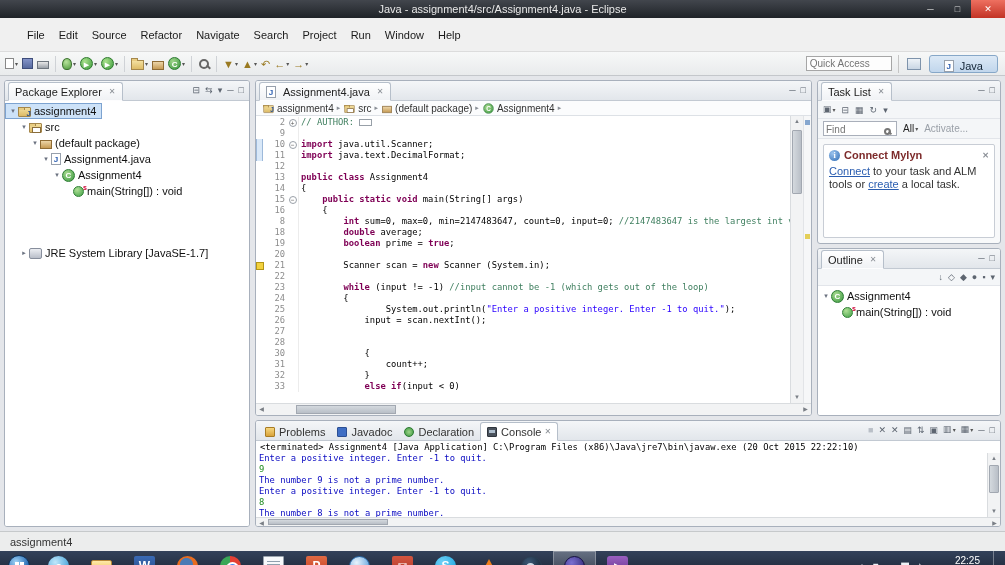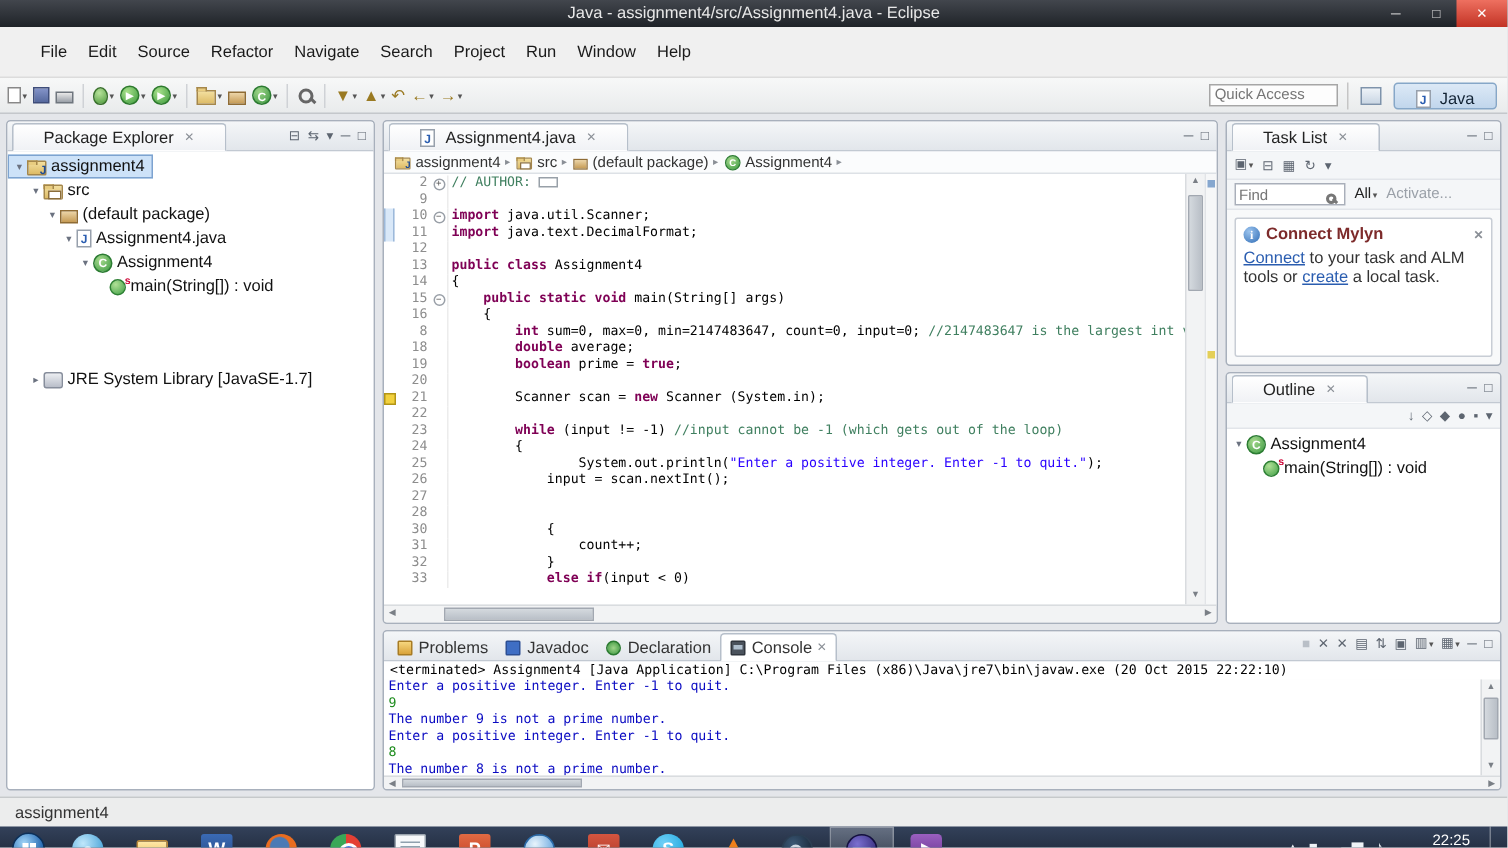--- a/index.html
+++ b/index.html
@@ -45,21 +45,21 @@
 .panel{background:#f8f9fa;border:1px solid #a8b0bc;border-radius:3px;display:flex;flex-direction:column;overflow:hidden;min-width:0;min-height:0}
 #package-explorer{width:246px;flex:none}
 .maincol{flex:1;display:flex;flex-direction:column;gap:4px;min-width:0}
 .toprow{height:336px;display:flex;gap:5px;min-width:0;flex:none}
 #editor{flex:1;min-width:0}
 .rightcol{width:184px;flex:none;display:flex;flex-direction:column;gap:4px}
 #task-list{height:164px;flex:none}
 #outline{flex:1}
 #console{flex:1}
 .phead,.etabrow{height:20px;flex:none;background:linear-gradient(#f4f6f8,#e2e6eb);border-bottom:1px solid #c2c9d2;display:flex;align-items:flex-end;padding:0 3px}
-.ptab,.etab{display:flex;align-items:center;gap:4px;background:linear-gradient(#ffffff,#f0f2f5);border:1px solid #b6bfca;border-bottom-color:#fdfdfe;border-radius:3px 3px 0 0;padding:0 20px;height:19px;color:#222;margin-bottom:-1px;white-space:nowrap}
+.ptab,.etab{display:flex;align-items:center;gap:4px;background:linear-gradient(#ffffff,#f0f2f5);border:1px solid #b6bfca;border-bottom-color:#fdfdfe;border-radius:3px 3px 0 0;padding:0 6px;height:19px;color:#222;margin-bottom:-1px;white-space:nowrap}
 .tabx{color:#8a8f96;font-size:8px;margin-left:3px}
 .phicons{margin-left:auto;display:flex;align-items:center;gap:5px;padding:0 2px 4px 0}
 .hic{font-size:9px;color:#5d6570;line-height:12px;white-space:nowrap}
 .hic.dis{color:#b9bfc7}
 .hic.red{color:#e05535}
 
 
 .tbody{flex:1;background:#fff;overflow:hidden;padding-top:2px}
 .trow{display:flex;align-items:center;height:16px;white-space:nowrap;width:max-content;padding-right:6px}
 .trow.sel{background:#cde2f8;outline:1px solid #7da3d0;outline-offset:-1px}

